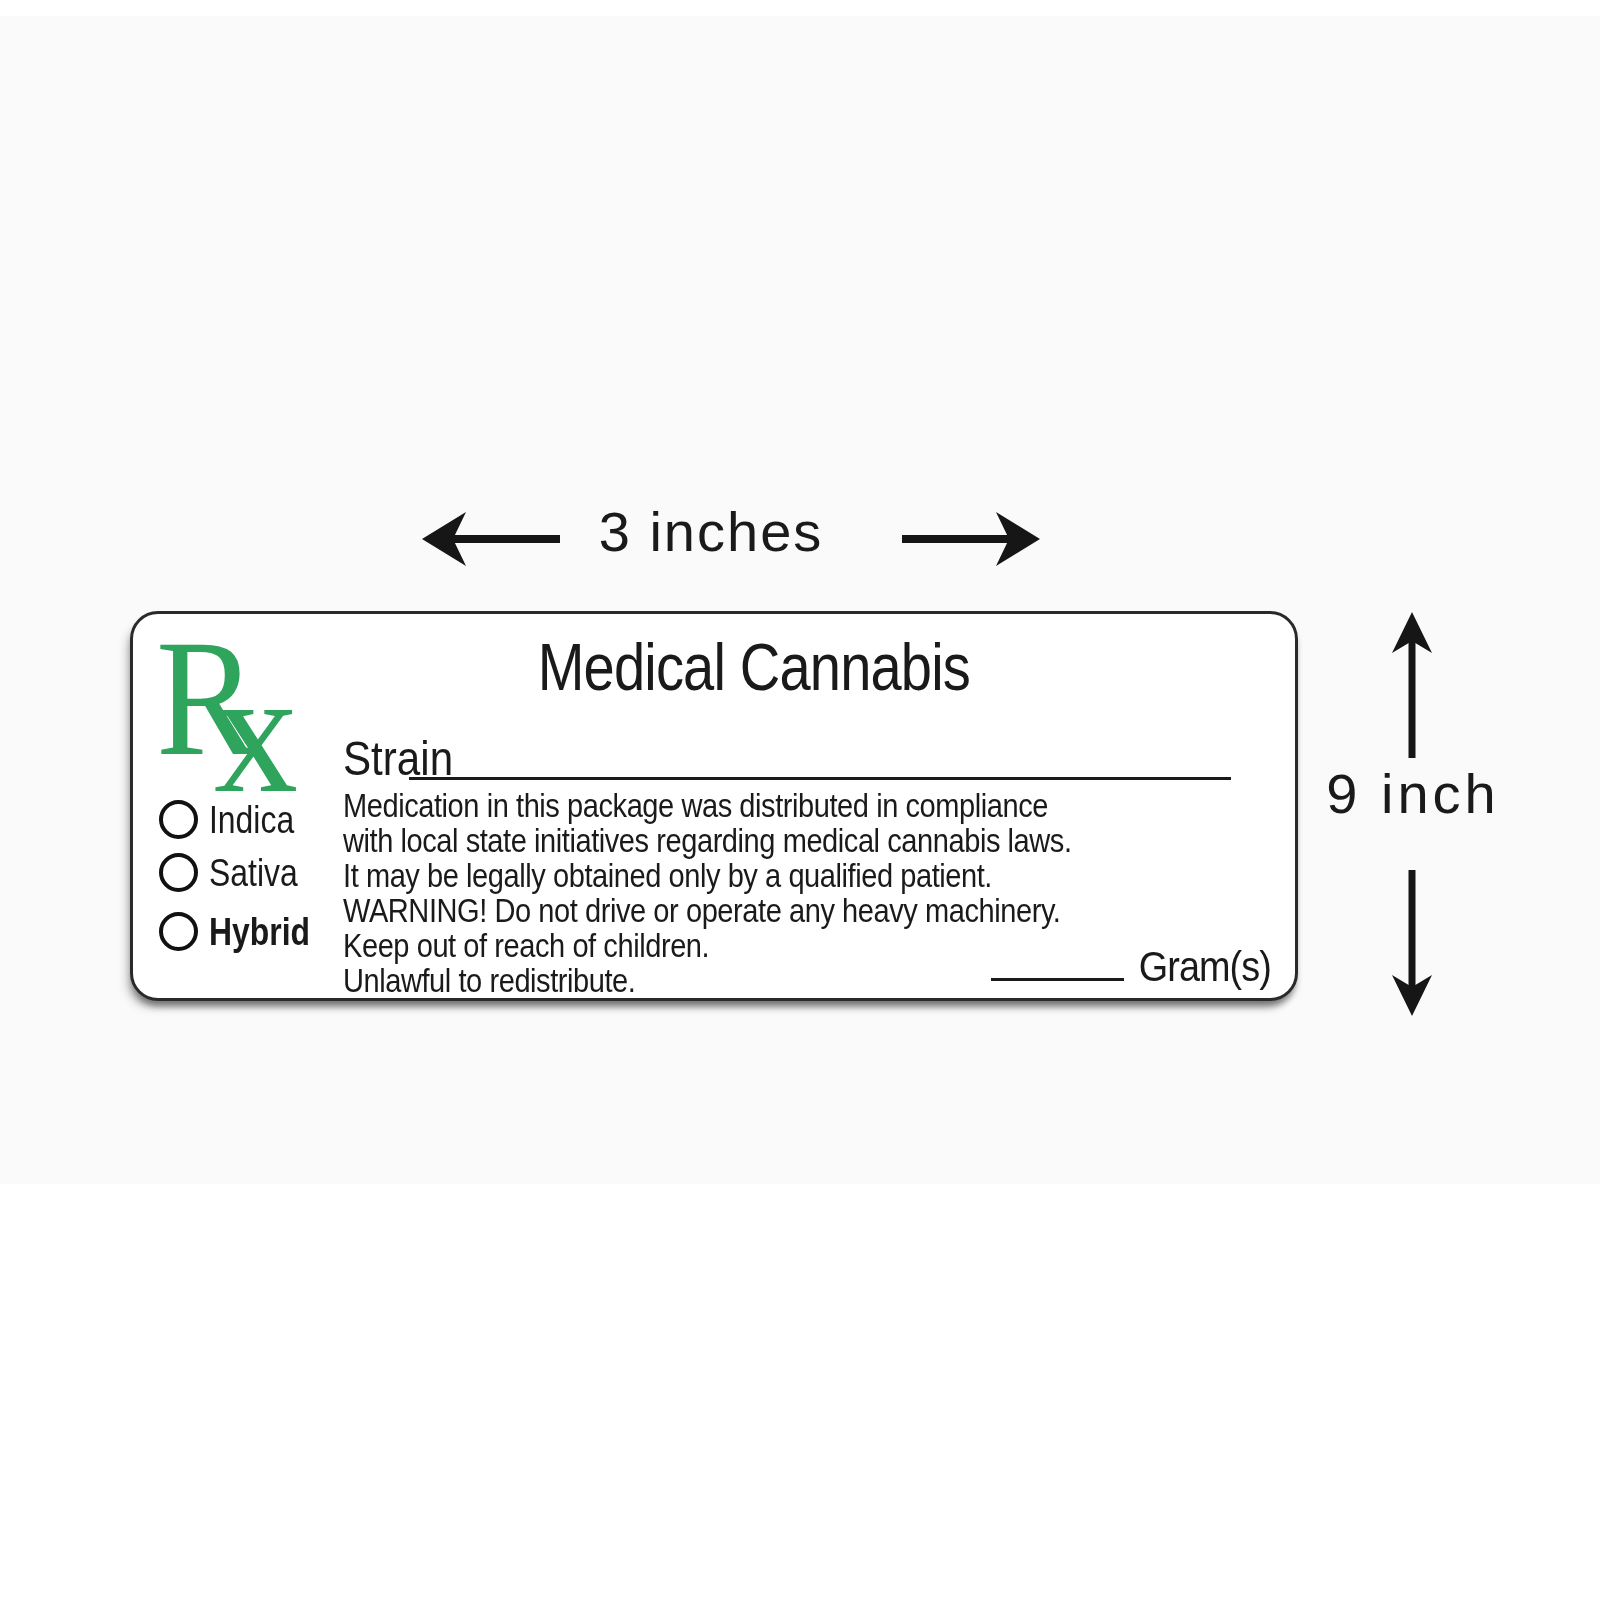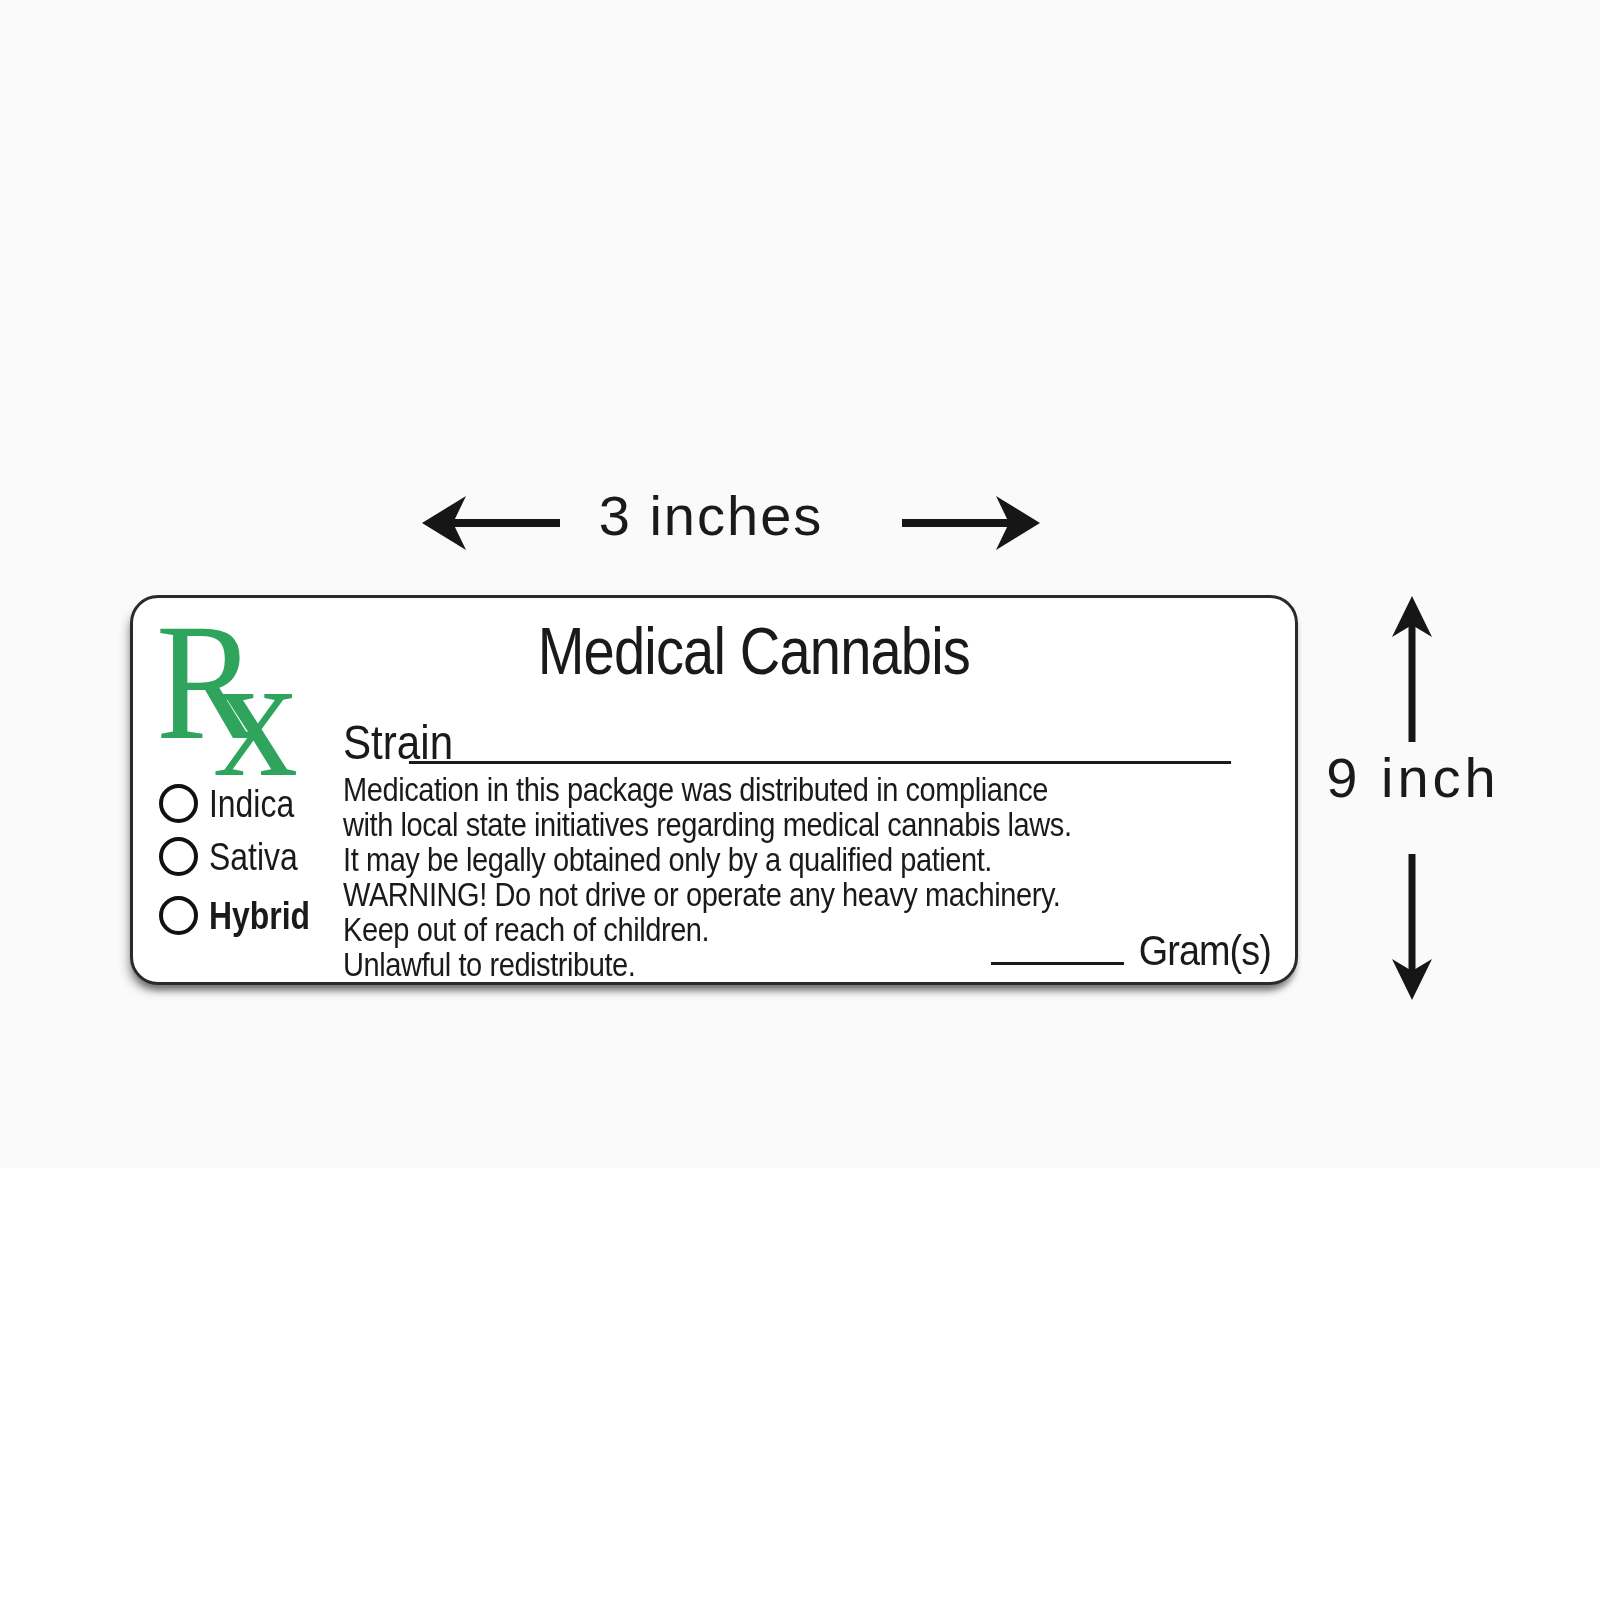--- a/index.html
+++ b/index.html
@@ -6,21 +6,21 @@
     --rx-green:#2fa45c;
     --ink:#1a1a1a;
     --arrow:#161616;
     --label-border:#2a2a2a;
     --page-bg:#fbfafb;
   }
   html,body{margin:0;padding:0;}
   body{background:#ffffff;font-family:"Liberation Sans",sans-serif;color:var(--ink);}
   .stage{
     position:relative;width:1600px;height:1168px;background:var(--page-bg);
-    overflow:hidden;margin:0 auto;
+    overflow:hidden;margin:16px auto;
   }
   svg{display:block;}
   .arrow{position:absolute;fill:var(--arrow);}
   #arrow-left{left:420px;top:492px;}
   #arrow-right{left:900px;top:492px;}
   #arrow-up{left:1382px;top:594px;}
   #arrow-down{left:1382px;top:852px;}
   .dim-text{
     position:absolute;font-size:56px;line-height:1;color:var(--ink);
     letter-spacing:2px;text-align:center;white-space:nowrap;

